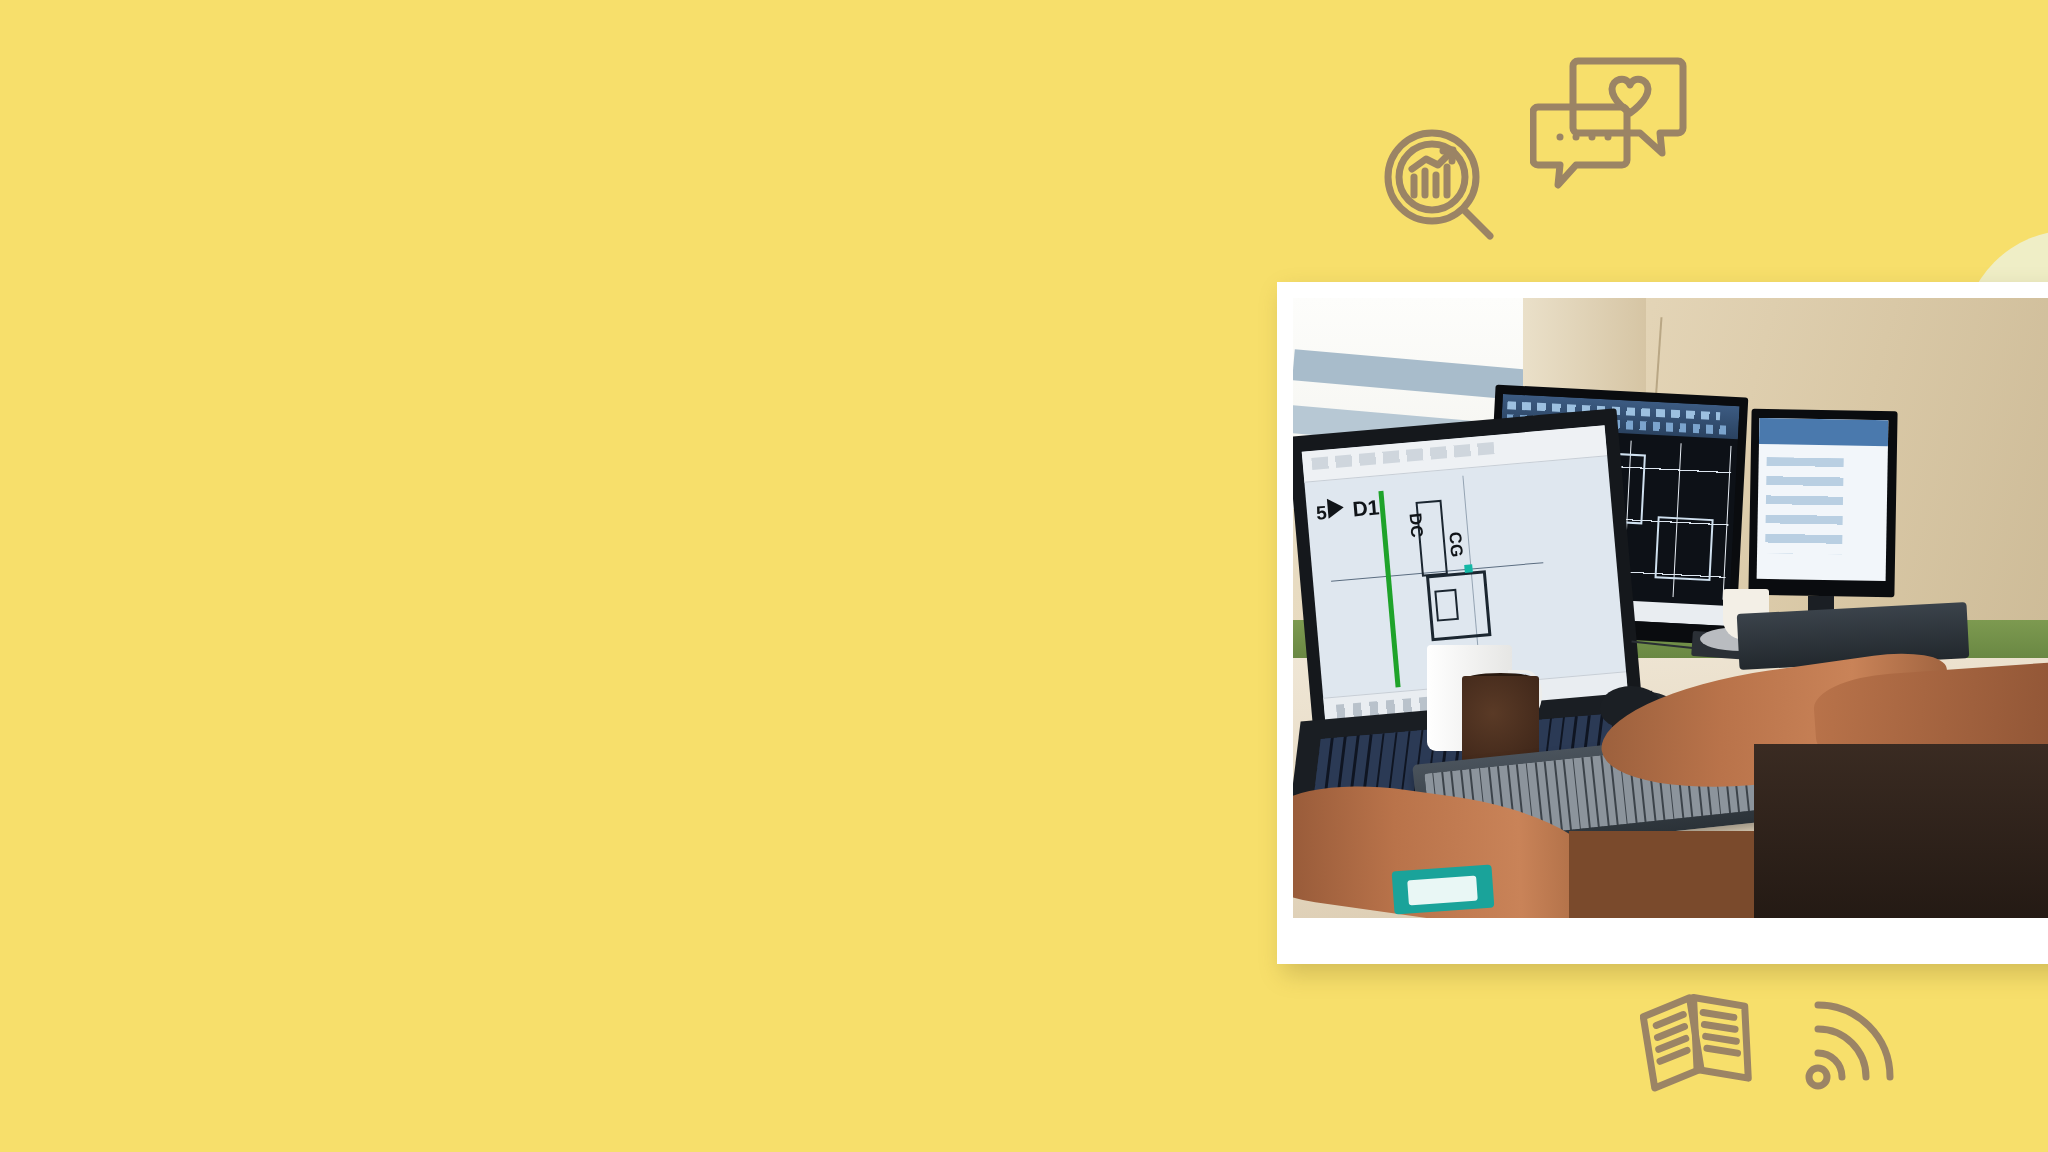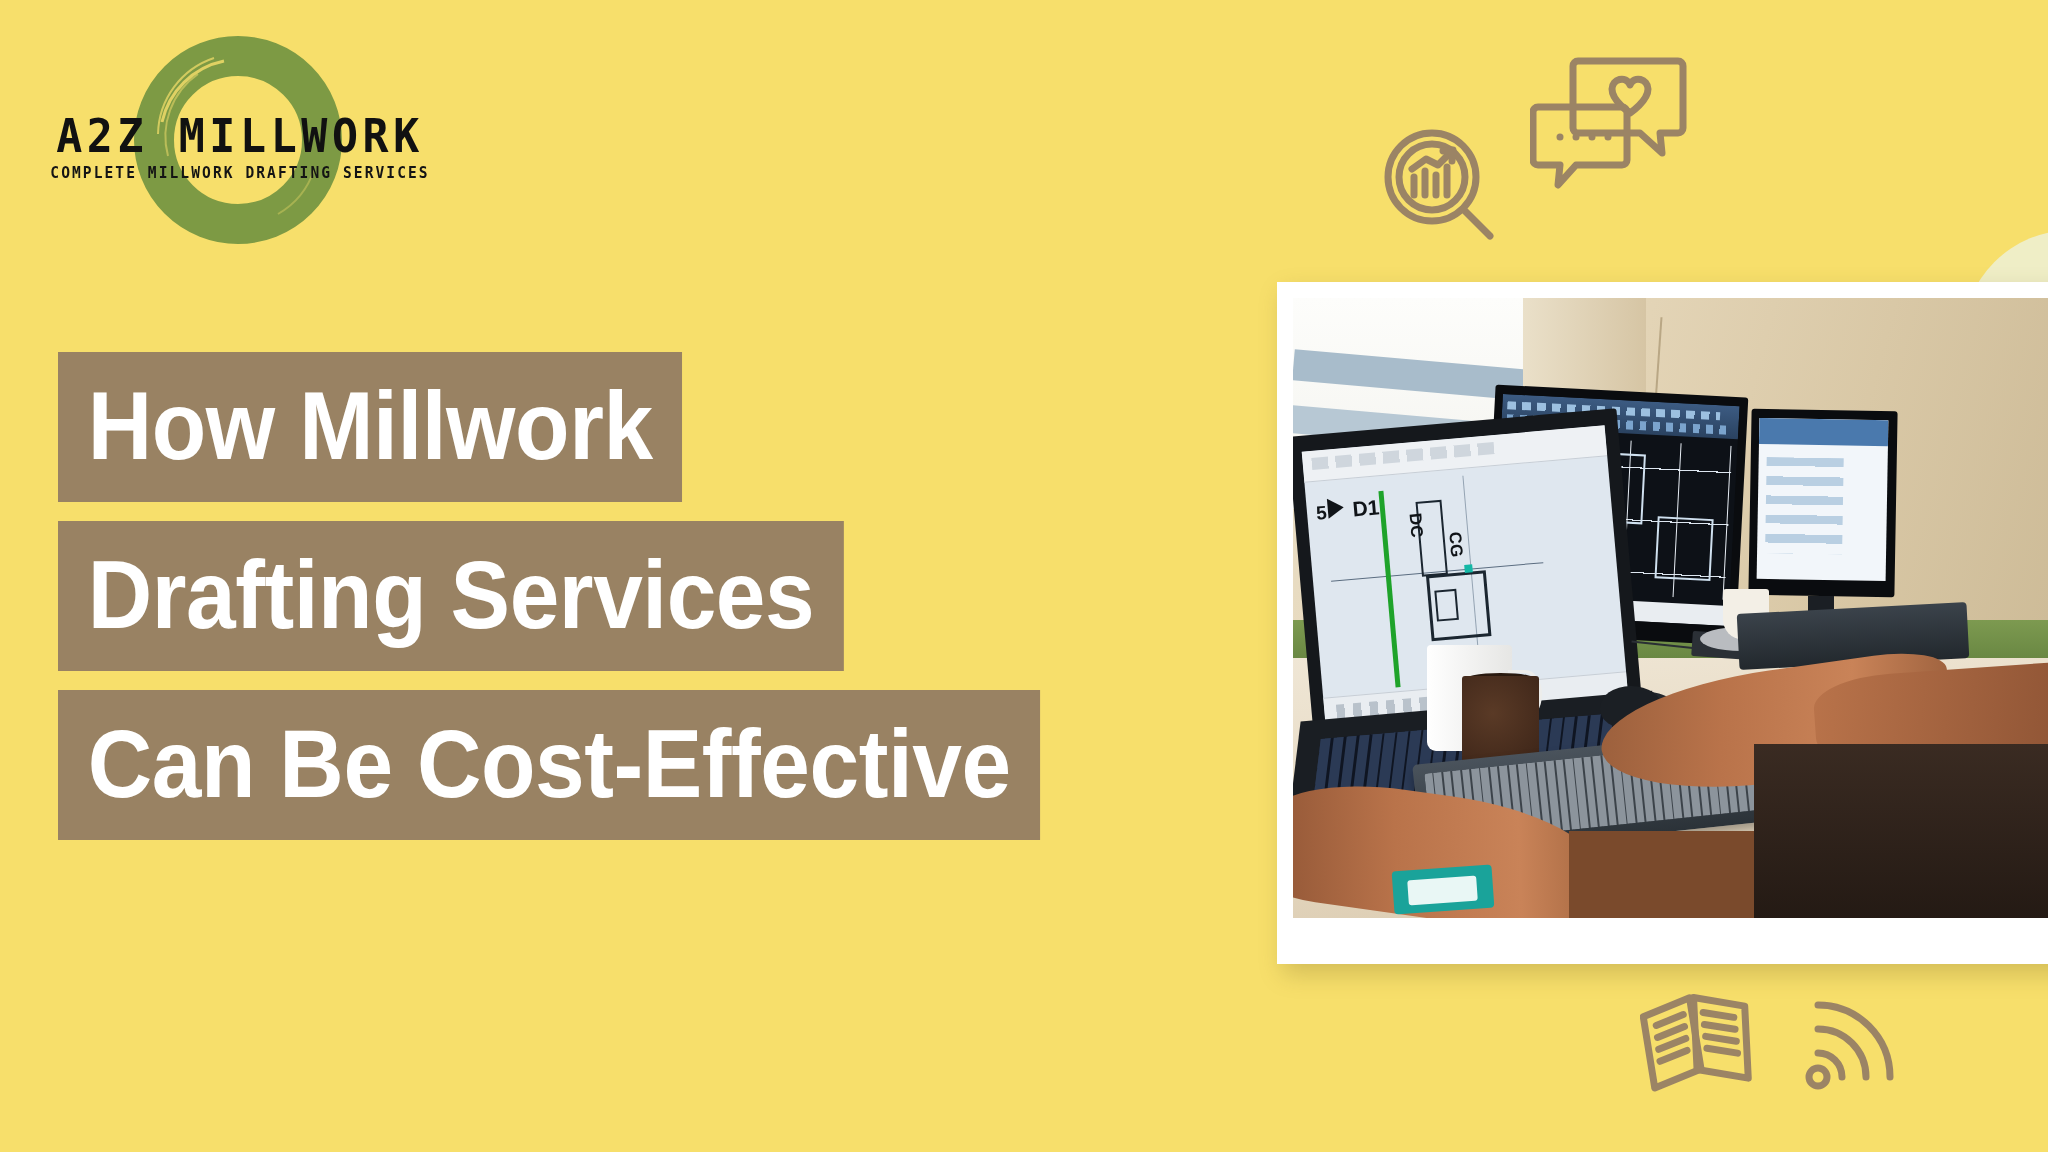--- a/index.html
+++ b/index.html
@@ -272,37 +272,21 @@
 </style>
 </head>
 <body>
 
 <div id="banner">
 
   <div class="deco-cream"></div>
   <div class="deco-pink"></div>
   <div class="deco-pink2"></div>
 
-  <div id="logo">
-    <svg id="logo-ring" viewBox="0 0 220 220">
-      <circle cx="110" cy="110" r="84" fill="none" stroke="#7D9A44" stroke-width="40"></circle>
-      <path d="M34 92 A80 80 0 0 1 96 31" fill="none" stroke="#F7DF6B" stroke-width="3" opacity=".8"></path>
-      <path d="M30 104 A82 82 0 0 1 86 28" fill="none" stroke="#F7DF6B" stroke-width="2" opacity=".7"></path>
-      <path d="M40 126 A76 76 0 0 1 70 44" fill="none" stroke="#F7DF6B" stroke-width="2" opacity=".5"></path>
-      <path d="M186 140 A80 80 0 0 1 150 184" fill="none" stroke="#F7DF6B" stroke-width="2" opacity=".35"></path>
-    </svg>
-    <div id="logo-wordmark">A2Z MILLWORK</div>
-    <div id="logo-tagline">COMPLETE MILLWORK DRAFTING SERVICES</div>
-  </div>
-
-  <div id="headline">
-    <span class="hl-line">How Millwork</span>
-    <span class="hl-line">Drafting Services</span>
-    <span class="hl-line">Can Be Cost-Effective</span>
-  </div>
+
 
   <div id="photo-card">
     <div id="photo">
       <div class="p-wall"></div>
       <div class="p-window"></div>
       <div class="p-blind"></div>
       <div class="p-blind2"></div>
       <div class="p-curtain"></div>
       <div class="p-cord"></div>
       <div class="p-grass"></div>

